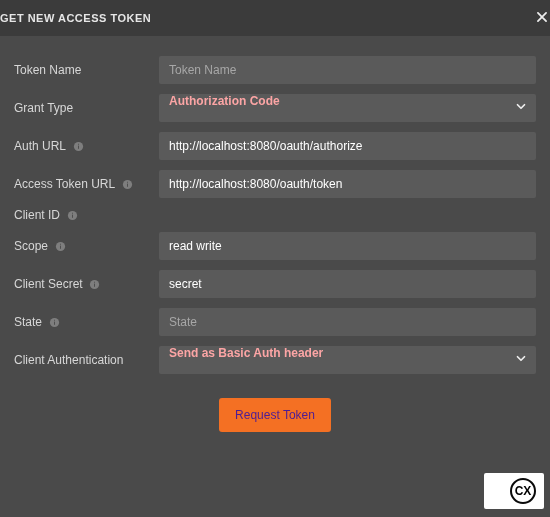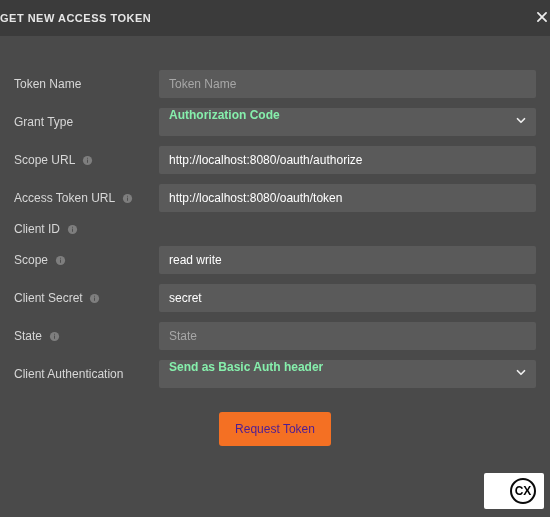--- a/index.html
+++ b/index.html
@@ -28,21 +28,21 @@
     .close-btn {
       cursor: pointer;
       width: 16px;
       height: 16px;
       display: flex;
       align-items: center;
       justify-content: center;
     }
     .close-btn svg { width: 14px; height: 14px; }
     .modal-body {
-      padding: 34px 14px 14px 14px;
+      padding: 20px 14px 14px 14px;
     }
     .form-row {
       display: flex;
       align-items: center;
       margin-bottom: 10px;
     }
     .form-label {
       width: 145px;
       flex-shrink: 0;
       color: #d7d7d7;
@@ -76,21 +76,21 @@
       flex: 1;
       position: relative;
     }
     .form-select {
       width: 100%;
       height: 28px;
       background: #5a5a5a;
       border: none;
       border-radius: 2px;
       padding: 0 28px 0 10px;
-      color: #86efac;
+      color: #fca5a5;
       font-size: 12px;
       font-weight: 600;
       outline: none;
       appearance: none;
       cursor: pointer;
     }
     .select-chevron {
       position: absolute;
       right: 8px;
       top: 50%;
@@ -175,21 +175,21 @@
         <svg viewBox="0 0 24 24" fill="none" stroke="#ececec" stroke-width="3" stroke-linecap="round" stroke-linejoin="round">
             <path d="M6 9 L12 15 L18 9"></path>
           </svg>
       </span>
     </div>
   </div>
 
 
   <div class="form-row">
     <div class="form-label">
-      <span>Scope URL</span>
+      <span>Auth URL</span>
       <span class="info-icon">
         <svg viewBox="0 0 24 24" fill="#bdbdbd">
             <circle cx="12" cy="12" r="10"></circle>
             <rect x="11" y="10" width="2" height="7" fill="#4a4a4a"></rect>
             <rect x="11" y="6" width="2" height="2" fill="#4a4a4a"></rect>
           </svg>
       </span>
     </div>
     <input class="form-control" value="http://localhost:8080/oauth/authorize" style="">
   </div>

